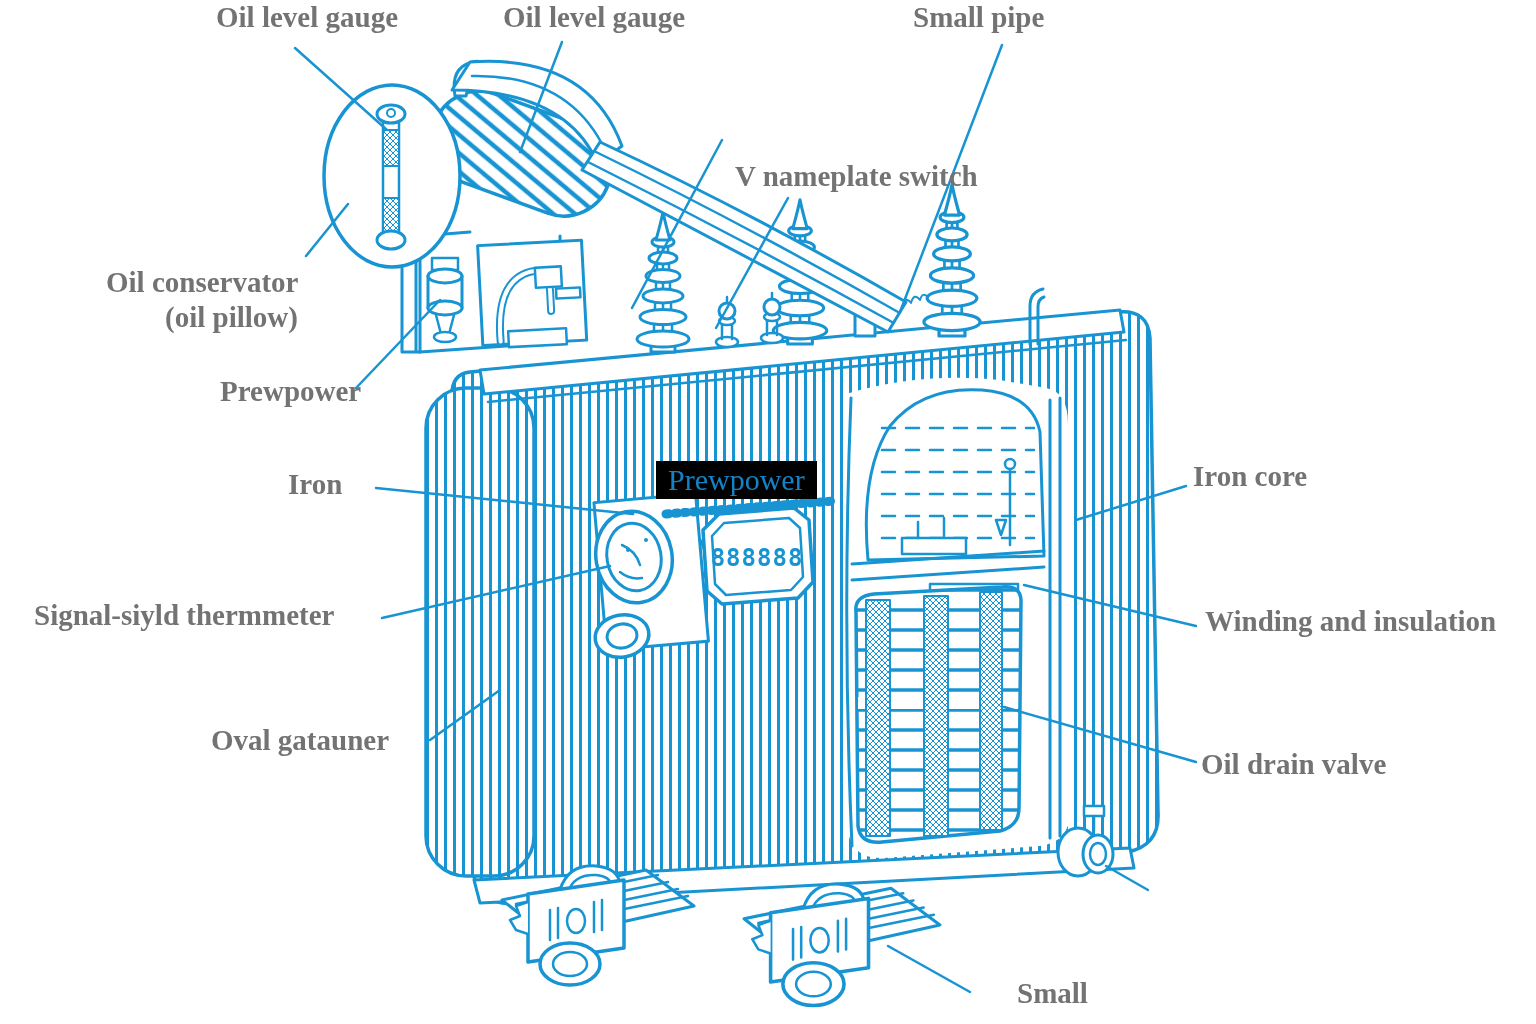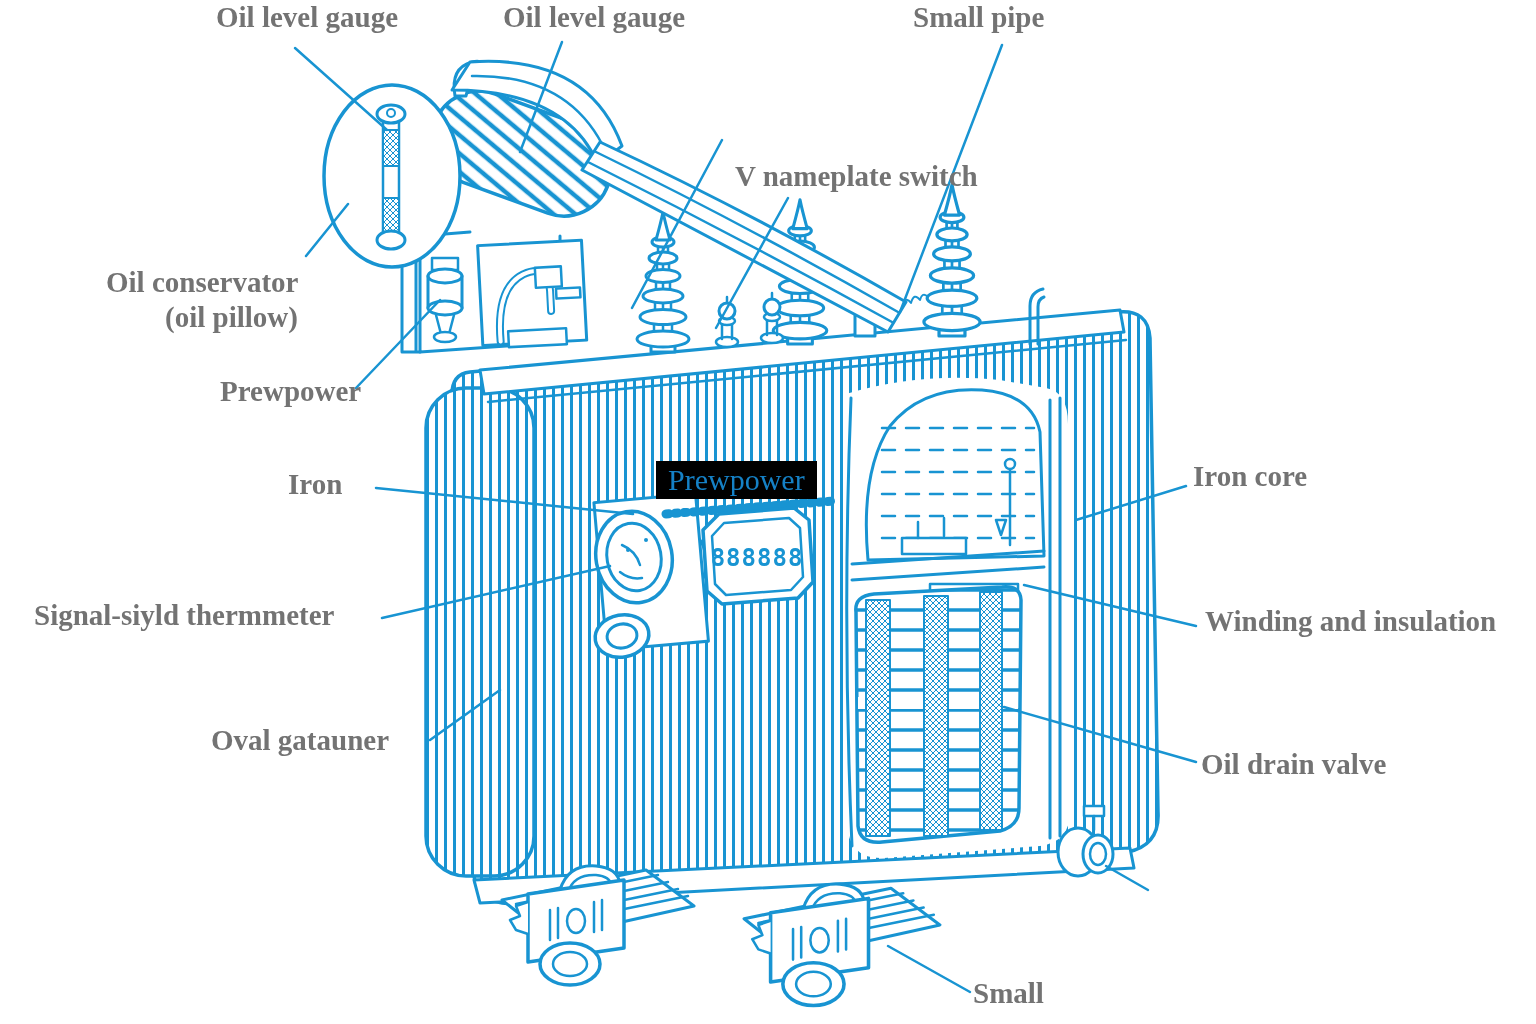--- a/index.html
+++ b/index.html
@@ -225,16 +225,16 @@
 <div class="lbl" style="left:735px;top:161px">V nameplate switch</div>
 <div class="lbl" style="left:106px;top:267px">Oil conservator</div>
 <div class="lbl" style="left:165px;top:302px">(oil pillow)</div>
 <div class="lbl" style="left:220px;top:376px">Prewpower</div>
 <div class="lbl" style="left:288px;top:469px">Iron</div>
 <div class="lbl" style="left:34px;top:600px">Signal-siyld thermmeter</div>
 <div class="lbl" style="left:211px;top:725px">Oval gatauner</div>
 <div class="lbl" style="left:1193px;top:461px">Iron core</div>
 <div class="lbl" style="left:1205px;top:606px">Winding and insulation</div>
 <div class="lbl" style="left:1201px;top:749px">Oil drain valve</div>
-<div class="lbl" style="left:973px;top:978px">Small</div>
+<div class="lbl" style="left:1017px;top:978px">Small</div>
 <div class="plate-lbl" style="left:656px;top:461px">Prewpower</div>
 
 </div>
 
 </body></html>

